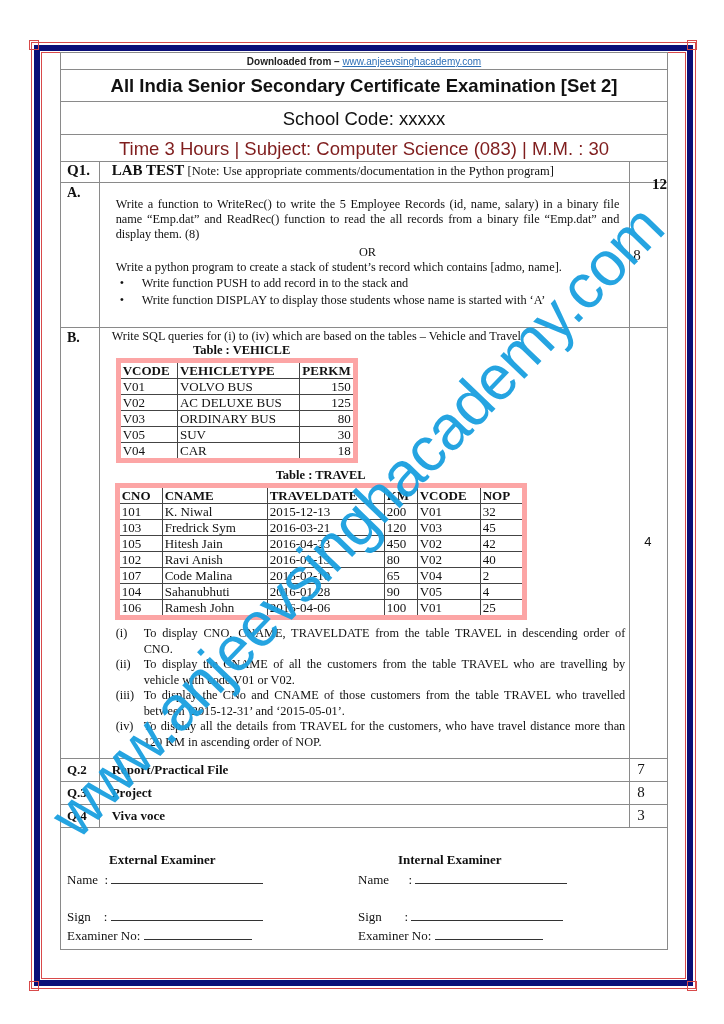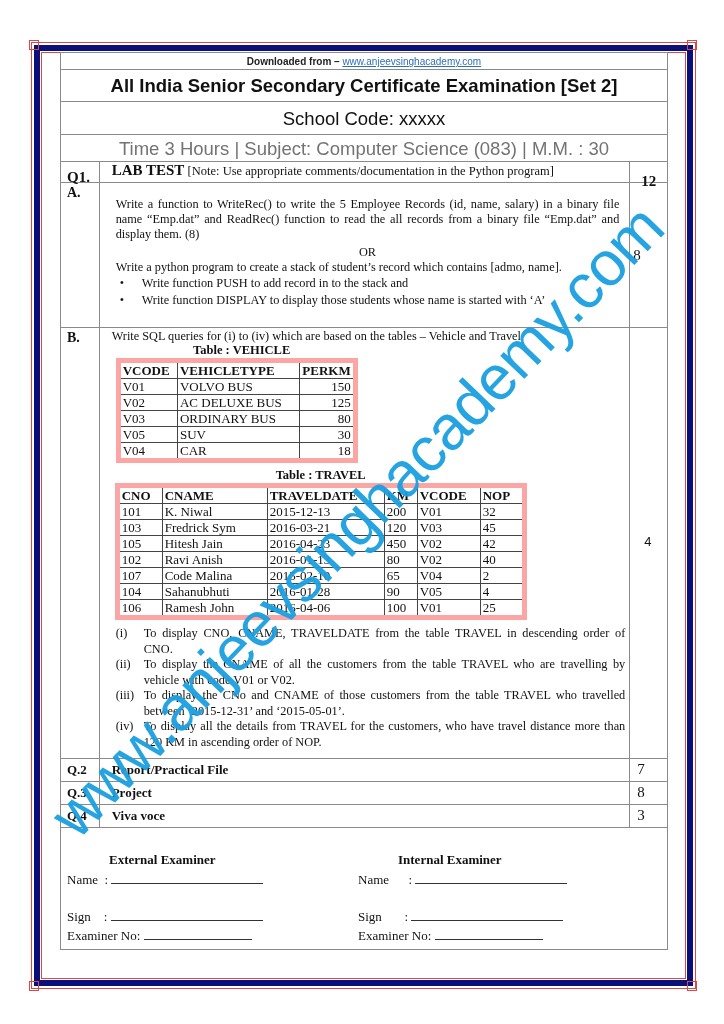--- a/index.html
+++ b/index.html
@@ -12,21 +12,21 @@
   .corner { position: absolute; width: 10px; height: 10px; border: 1px solid #d84a4a; box-sizing: border-box; }
 
   
   .doc { position: absolute; left: 60px; top: 52px; width: 608px; height: 898px; border: 1px solid #8a8a8a; box-sizing: border-box; }
 
   .hdr { border-bottom: 1px solid #8a8a8a; text-align: center; font-family: "Liberation Sans", sans-serif; box-sizing: border-box; }
   .hdr-dl { height: 17px; font-size: 10px; line-height: 17px; font-weight: bold; color: #222; }
   .hdr-dl a { color: #2d6fb6; text-decoration: underline; font-weight: normal; }
   .hdr-title { height: 32px; font-size: 18.5px; line-height: 32px; font-weight: bold; color: #111; }
   .hdr-school { height: 33px; font-size: 18.5px; line-height: 33px; color: #111; }
-  .hdr-time { height: 27px; font-size: 18.5px; line-height: 27px; color: #737373; }
+  .hdr-time { height: 27px; font-size: 18.5px; line-height: 27px; color: #7f1d1d; }
 
   .qtable { position: absolute; left: 0; top: 108px; width: 606px; border-collapse: collapse; }
   .qrow { display: flex; border-bottom: 1px solid #8a8a8a; }
   .qlabel { width: 39px; border-right: 1px solid #8a8a8a; font-weight: bold; font-size: 14px; padding: 2px 0 0 6px; box-sizing: border-box; }
   .qbody { width: 530px; border-right: 1px solid #8a8a8a; box-sizing: border-box; padding: 2px 0 0 6px; font-size: 13px; margin-left: 6px; }
   .qmarks { width: 37px; box-sizing: border-box; font-size: 15px; }
 
   .lab { font-size: 15px; font-weight: bold; }
   .note { font-size: 12.5px; font-weight: normal; }
 
@@ -67,26 +67,26 @@
   <div class="hdr hdr-dl">
     <span>Downloaded from – </span><a>www.anjeevsinghacademy.com</a>
   </div>
   <div class="hdr hdr-title">All India Senior Secondary Certificate Examination [Set 2]</div>
   <div class="hdr hdr-school">School Code: xxxxx</div>
   <div class="hdr hdr-time">Time 3 Hours | Subject: Computer Science (083) | M.M. : 30</div>
 
   <div class="qtable">
 
     <div class="qrow" style="height:21px;">
-      <div class="qlabel" style="font-size:15px;padding-top:8px;">Q1.</div>
+      <div class="qlabel" style="font-size:15px;padding-top:1px;">Q1.</div>
       <div class="qbody" style="padding-top:1px;">
         <span class="lab">LAB TEST</span>
         <span class="note">[Note: Use appropriate comments/documentation in the Python program]</span>
       </div>
-      <div class="qmarks" style="text-align:center;font-weight:bold;padding-top:12px;">12</div>
+      <div class="qmarks" style="text-align:right;font-weight:bold;padding-top:3px;margin-top:12px;">12</div>
     </div>
 
     <div class="qrow" style="height:144px;">
       <div class="qlabel">A.</div>
       <div class="qbody" style="padding:14px 10px 0 10px;">
         <div class="para">Write a function to WriteRec() to write the 5 Employee Records (id, name, salary) in a binary file name “Emp.dat” and ReadRec() function to read the all records from a binary file “Emp.dat” and display them. (8)</div>
         <div style="text-align:center;font-size:12.3px;line-height:16px;margin-top:2px;">OR</div>
         <div class="para">Write a python program to create a stack of student’s record which contains [admo, name].</div>
         <div class="bul">
             <span class="dot">•</span>

